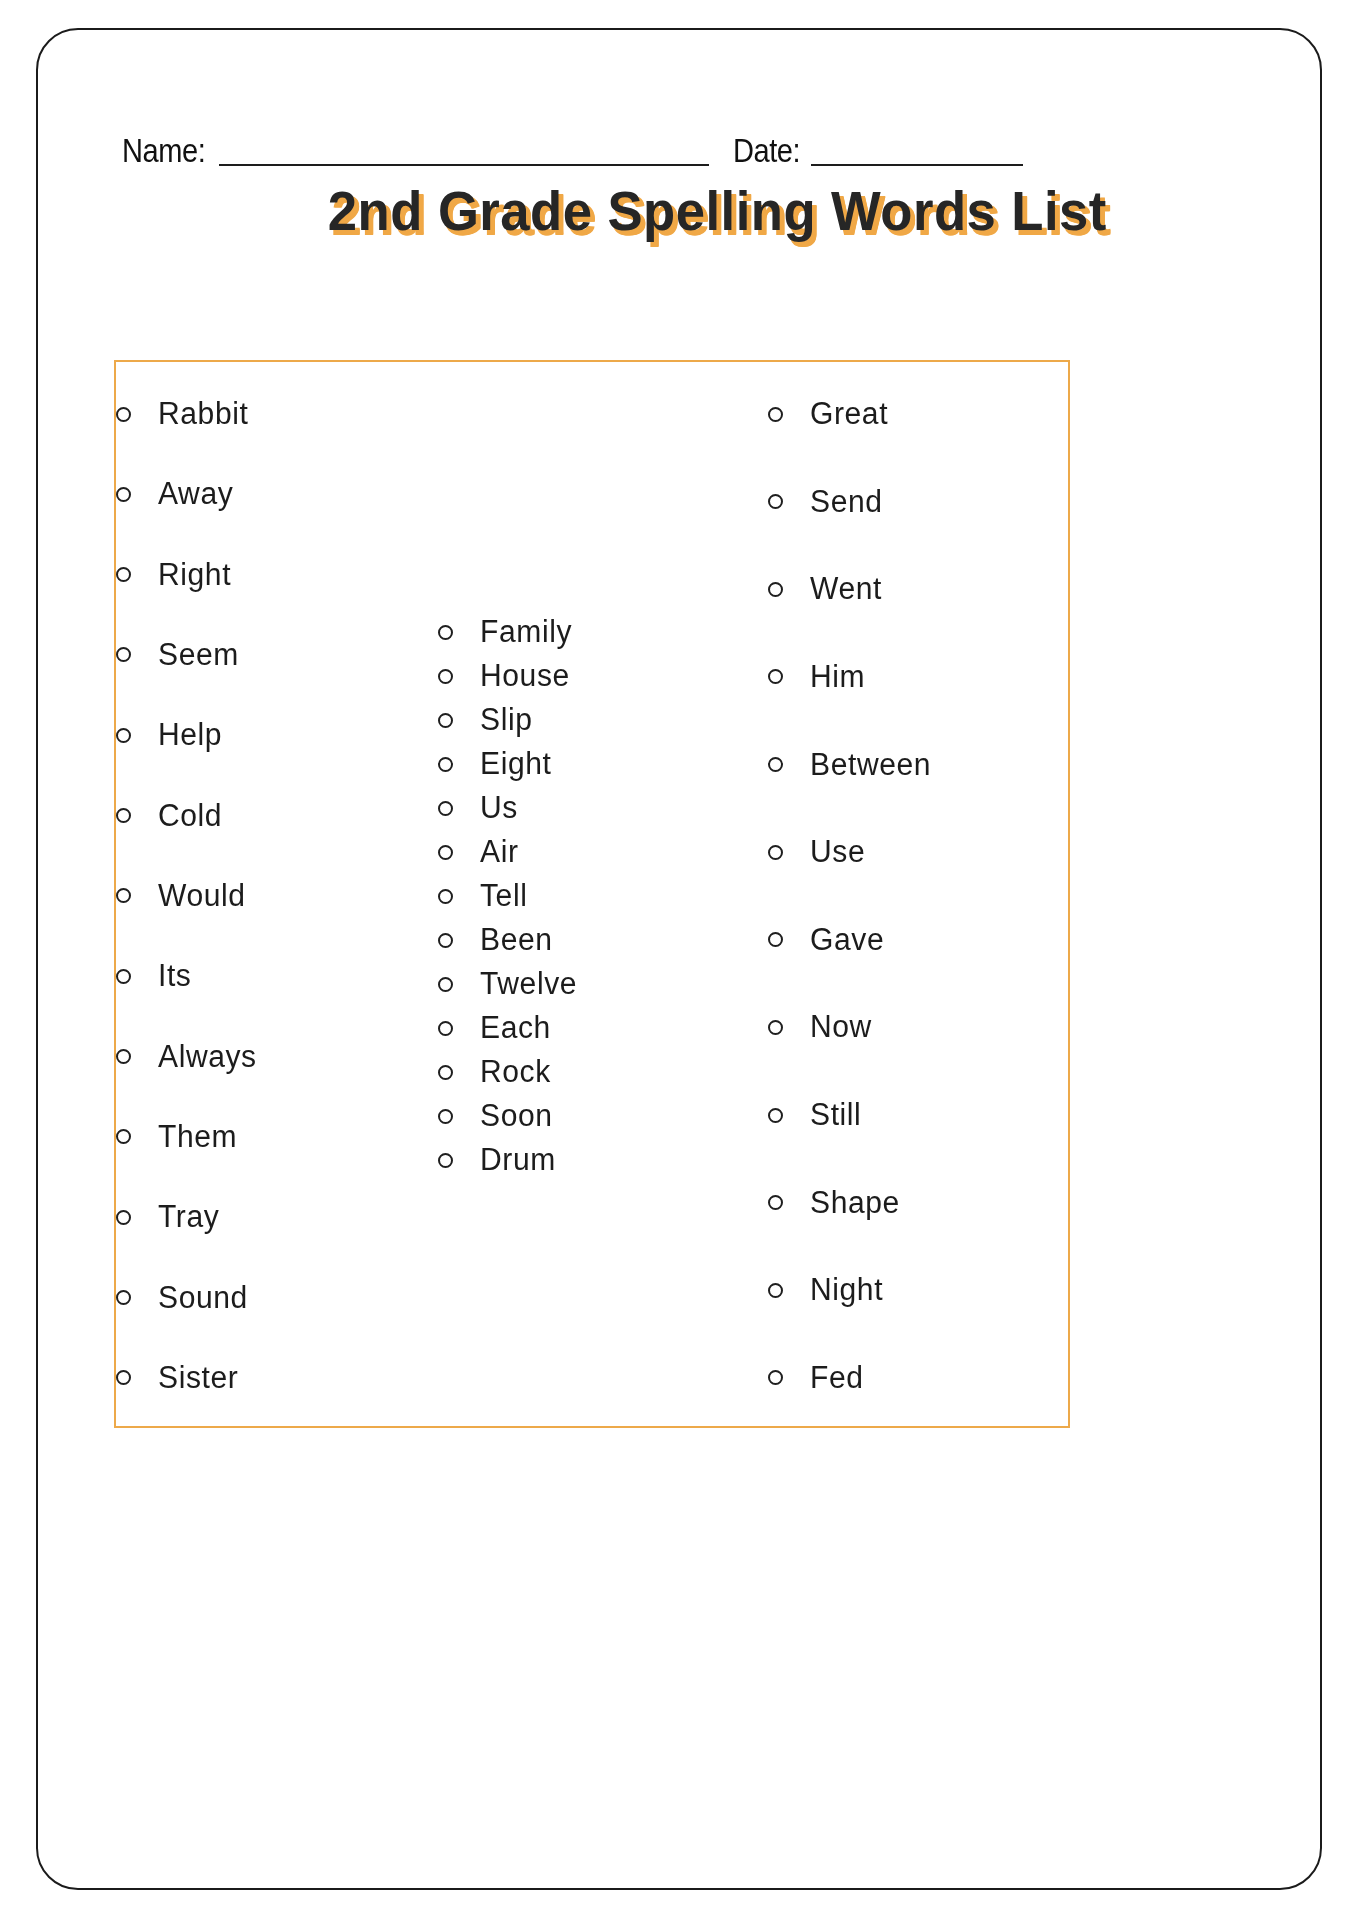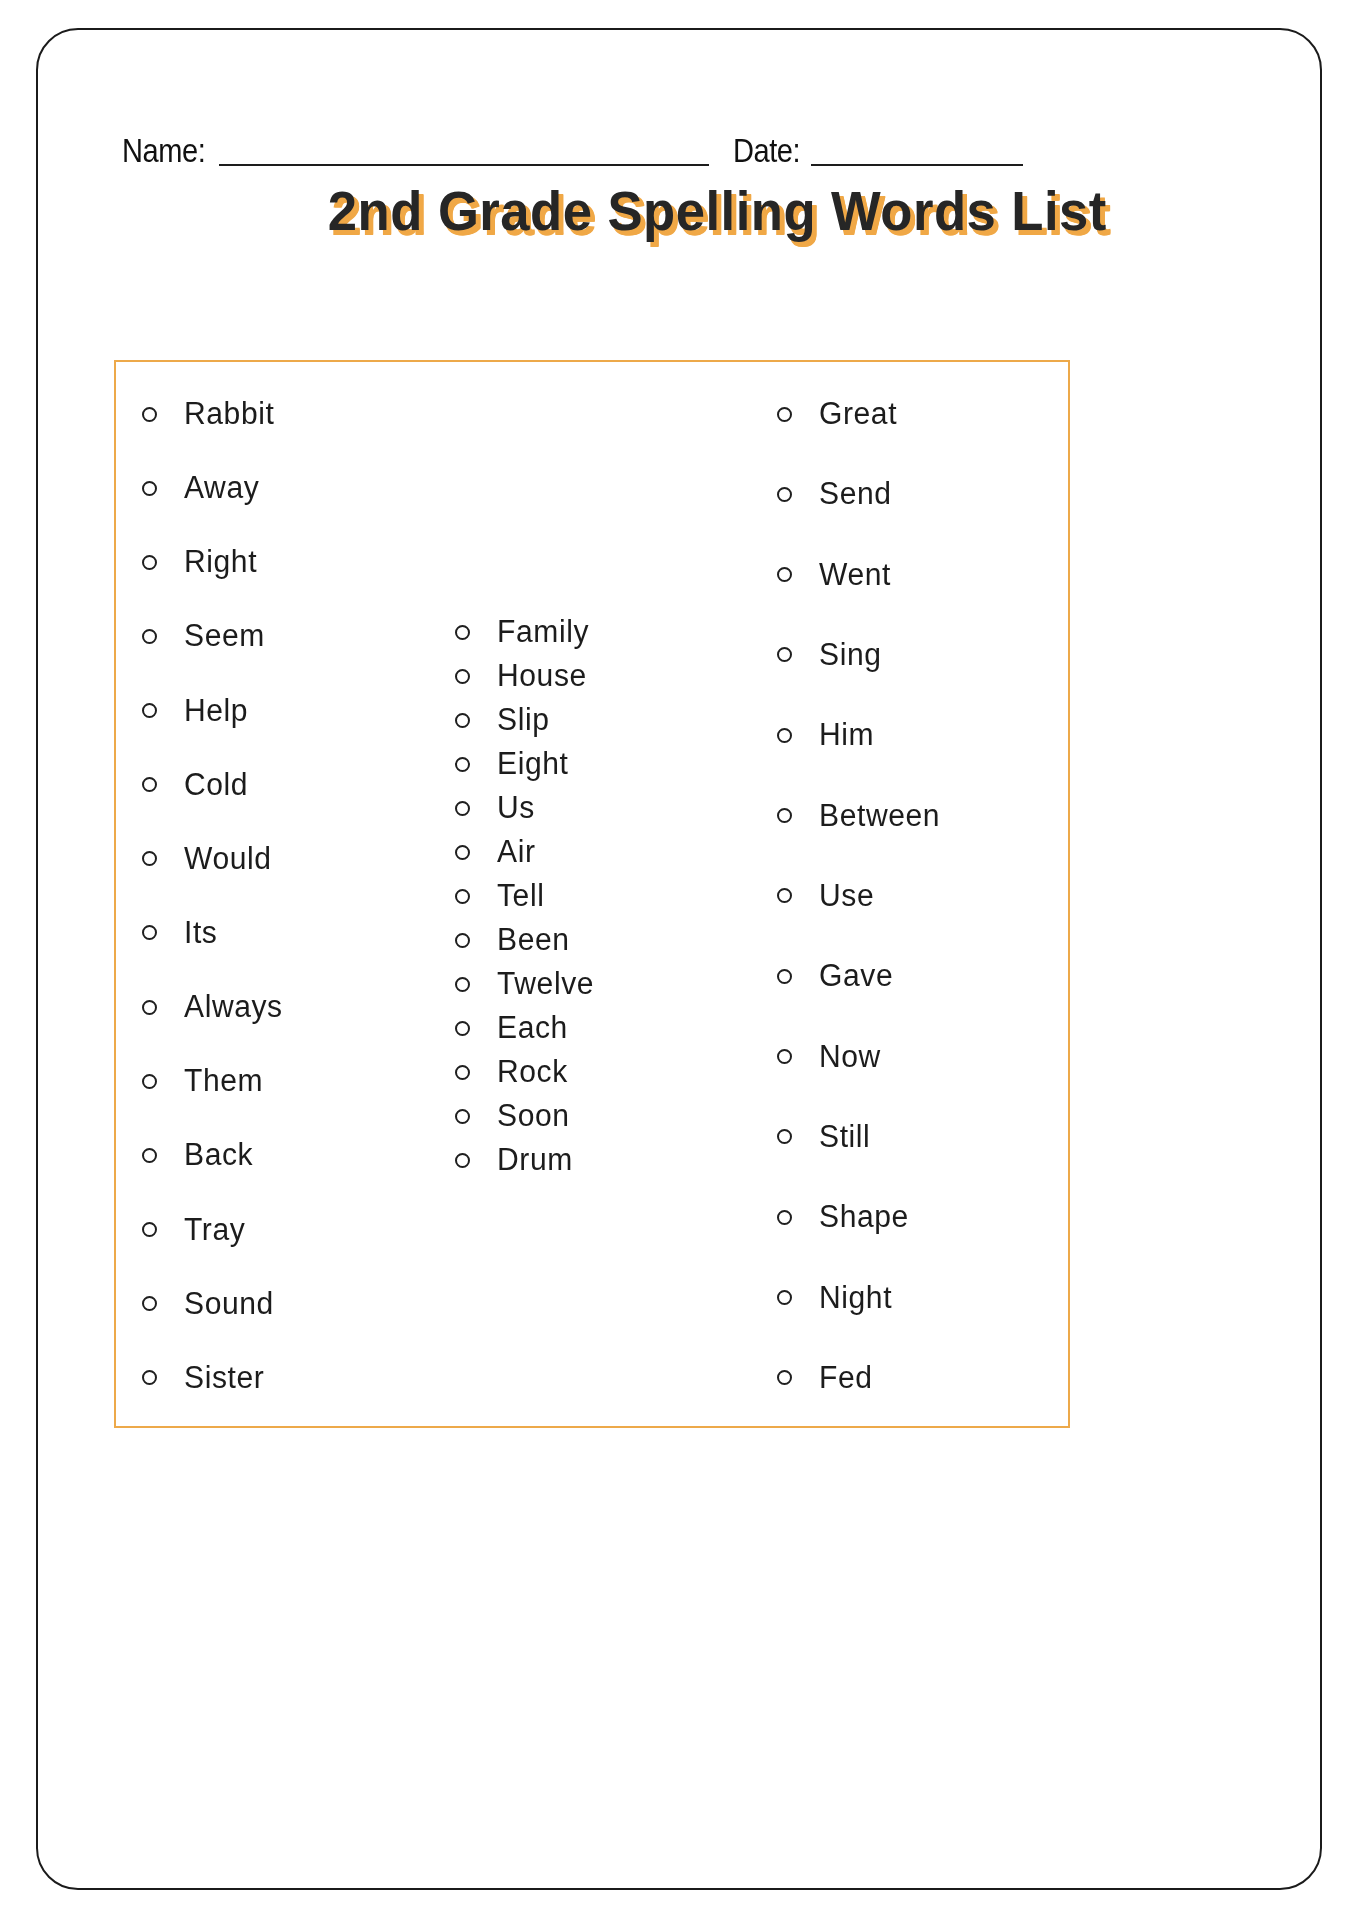--- a/index.html
+++ b/index.html
@@ -117,21 +117,21 @@
     padding: 30px 0 26px 0;
   }
 
   .col {
     flex: 1 1 0;
     display: flex;
     flex-direction: column;
     justify-content: space-between;
   }
 
-  .col-1 { padding-left: 26px; }
+  .col-1 { }
   .col-2 { padding-left: 22px; justify-content: center; }
   .col-3 { padding-left: 30px; }
 
   .word-item {
     display: flex;
     align-items: center;
     height: 44px;
   }
 
   .bullet {
@@ -214,24 +214,20 @@
             <div class="word-item">
               <span class="bullet"></span>
               <span class="word-label">Always</span>
             </div>
             <div class="word-item">
               <span class="bullet"></span>
               <span class="word-label">Them</span>
             </div>
             <div class="word-item">
               <span class="bullet"></span>
-              <span class="word-label">Back</span>
-            </div>
-            <div class="word-item">
-              <span class="bullet"></span>
               <span class="word-label">Tray</span>
             </div>
             <div class="word-item">
               <span class="bullet"></span>
               <span class="word-label">Sound</span>
             </div>
             <div class="word-item">
               <span class="bullet"></span>
               <span class="word-label">Sister</span>
             </div>
@@ -298,24 +294,20 @@
             <div class="word-item">
               <span class="bullet"></span>
               <span class="word-label">Send</span>
             </div>
             <div class="word-item">
               <span class="bullet"></span>
               <span class="word-label">Went</span>
             </div>
             <div class="word-item">
               <span class="bullet"></span>
-              <span class="word-label">Sing</span>
-            </div>
-            <div class="word-item">
-              <span class="bullet"></span>
               <span class="word-label">Him</span>
             </div>
             <div class="word-item">
               <span class="bullet"></span>
               <span class="word-label">Between</span>
             </div>
             <div class="word-item">
               <span class="bullet"></span>
               <span class="word-label">Use</span>
             </div>

